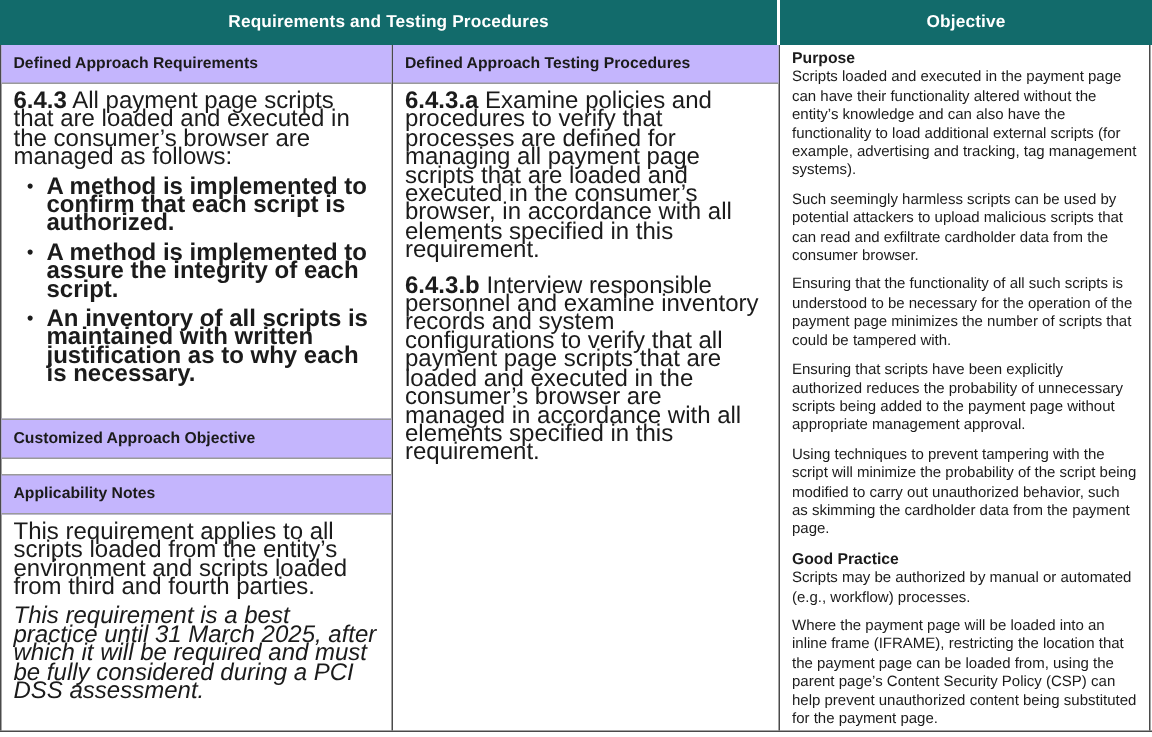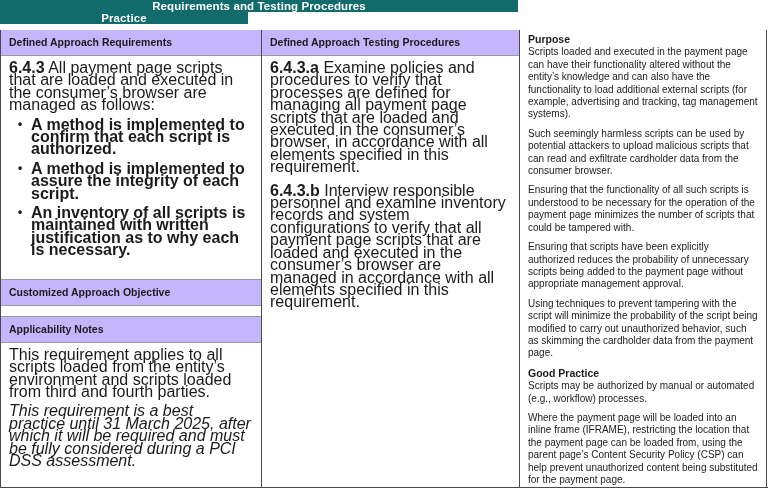--- a/index.html
+++ b/index.html
@@ -21,21 +21,20 @@
     height: 491px;
     box-sizing: border-box;
   }
 
   
   .banner {
     display: flex;
     height: 30px;
     width: 768px;
     box-sizing: border-box;
-    flex-direction: column;
   }
   .banner-cell {
     background: #126b6b;
     color: #ffffff;
     font-weight: bold;
     font-size: 11.5px;
     display: flex;
     align-items: center;
     justify-content: center;
     box-sizing: border-box;
@@ -124,21 +123,21 @@
     font-size: 10.5px;
   }
 </style>
 </head>
 <body>
 
 <div class="page">
 
   <div class="banner">
     <div class="banner-cell banner-left">Requirements and Testing Procedures</div>
-    <div class="banner-cell banner-right">Practice</div>
+    <div class="banner-cell banner-right">Objective</div>
   </div>
 
   <div class="table-body">
 
     <div class="col col-req">
 
       <div class="subhead">Defined Approach Requirements</div>
 
       <div class="cell-body">
         <p class="para"><span class="req-num">6.4.3</span> <span>All payment page scripts that are loaded and executed in the consumer’s browser are managed as follows:</span></p>

